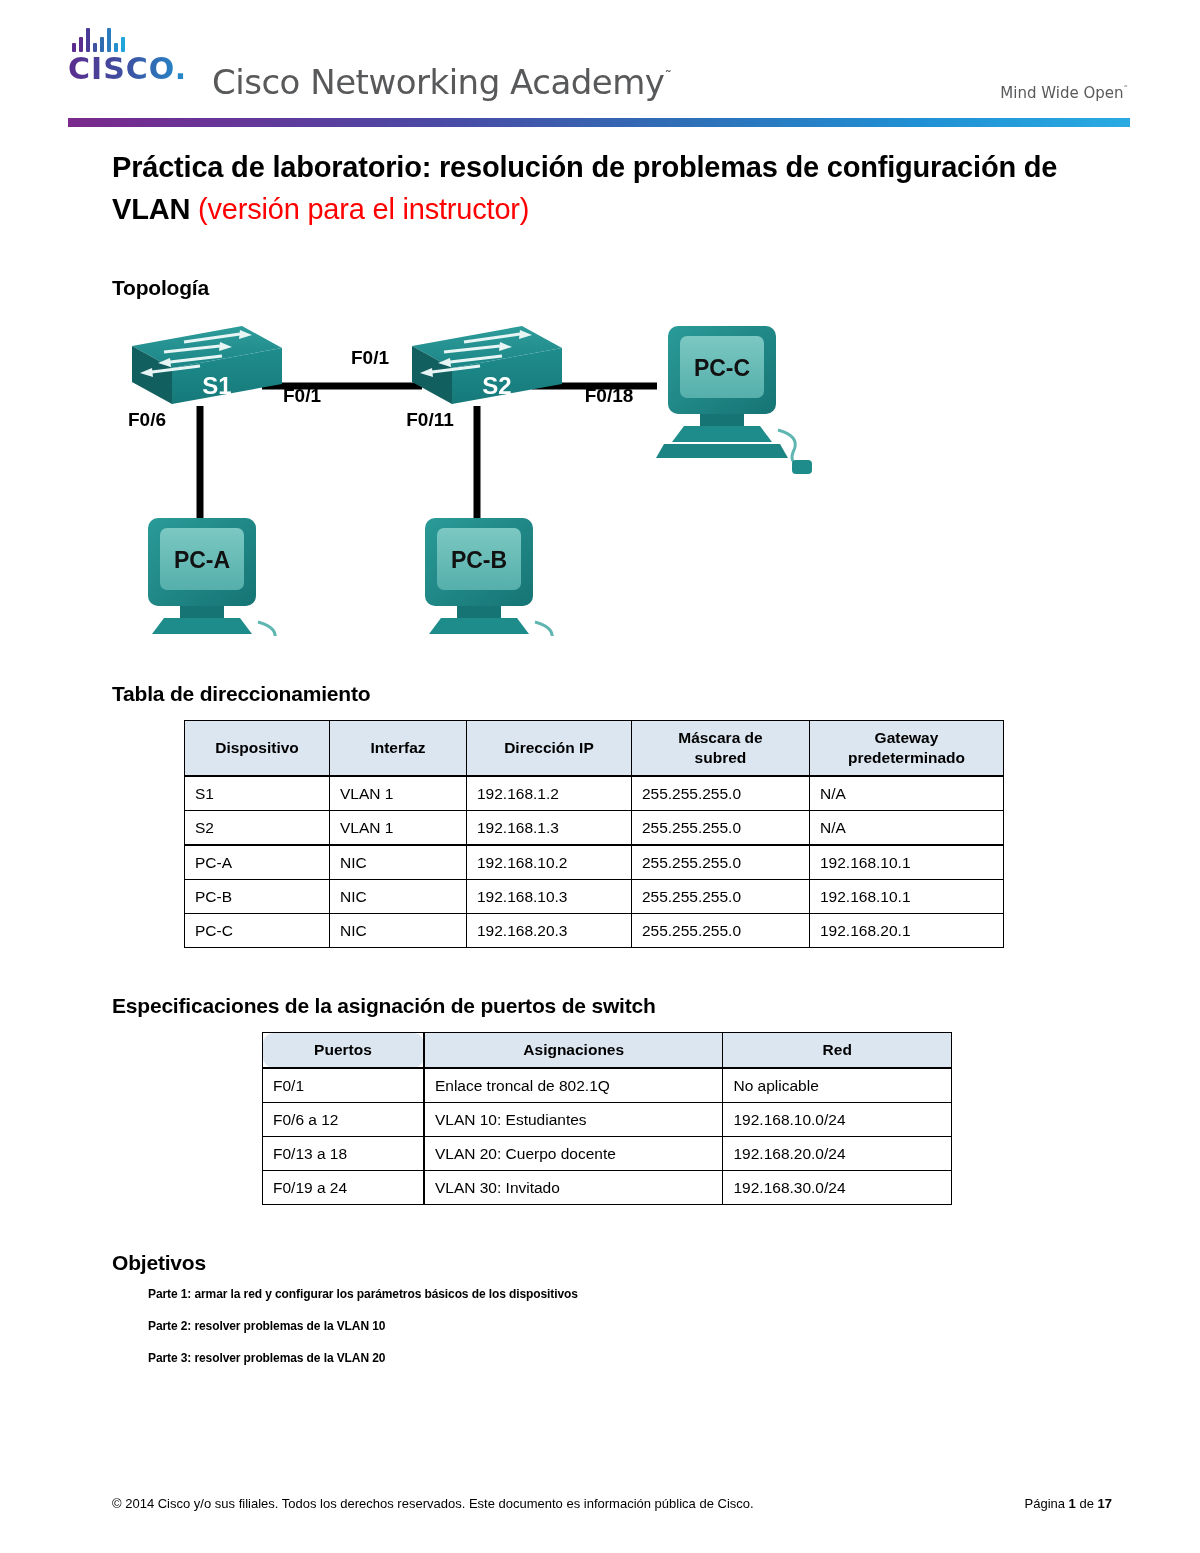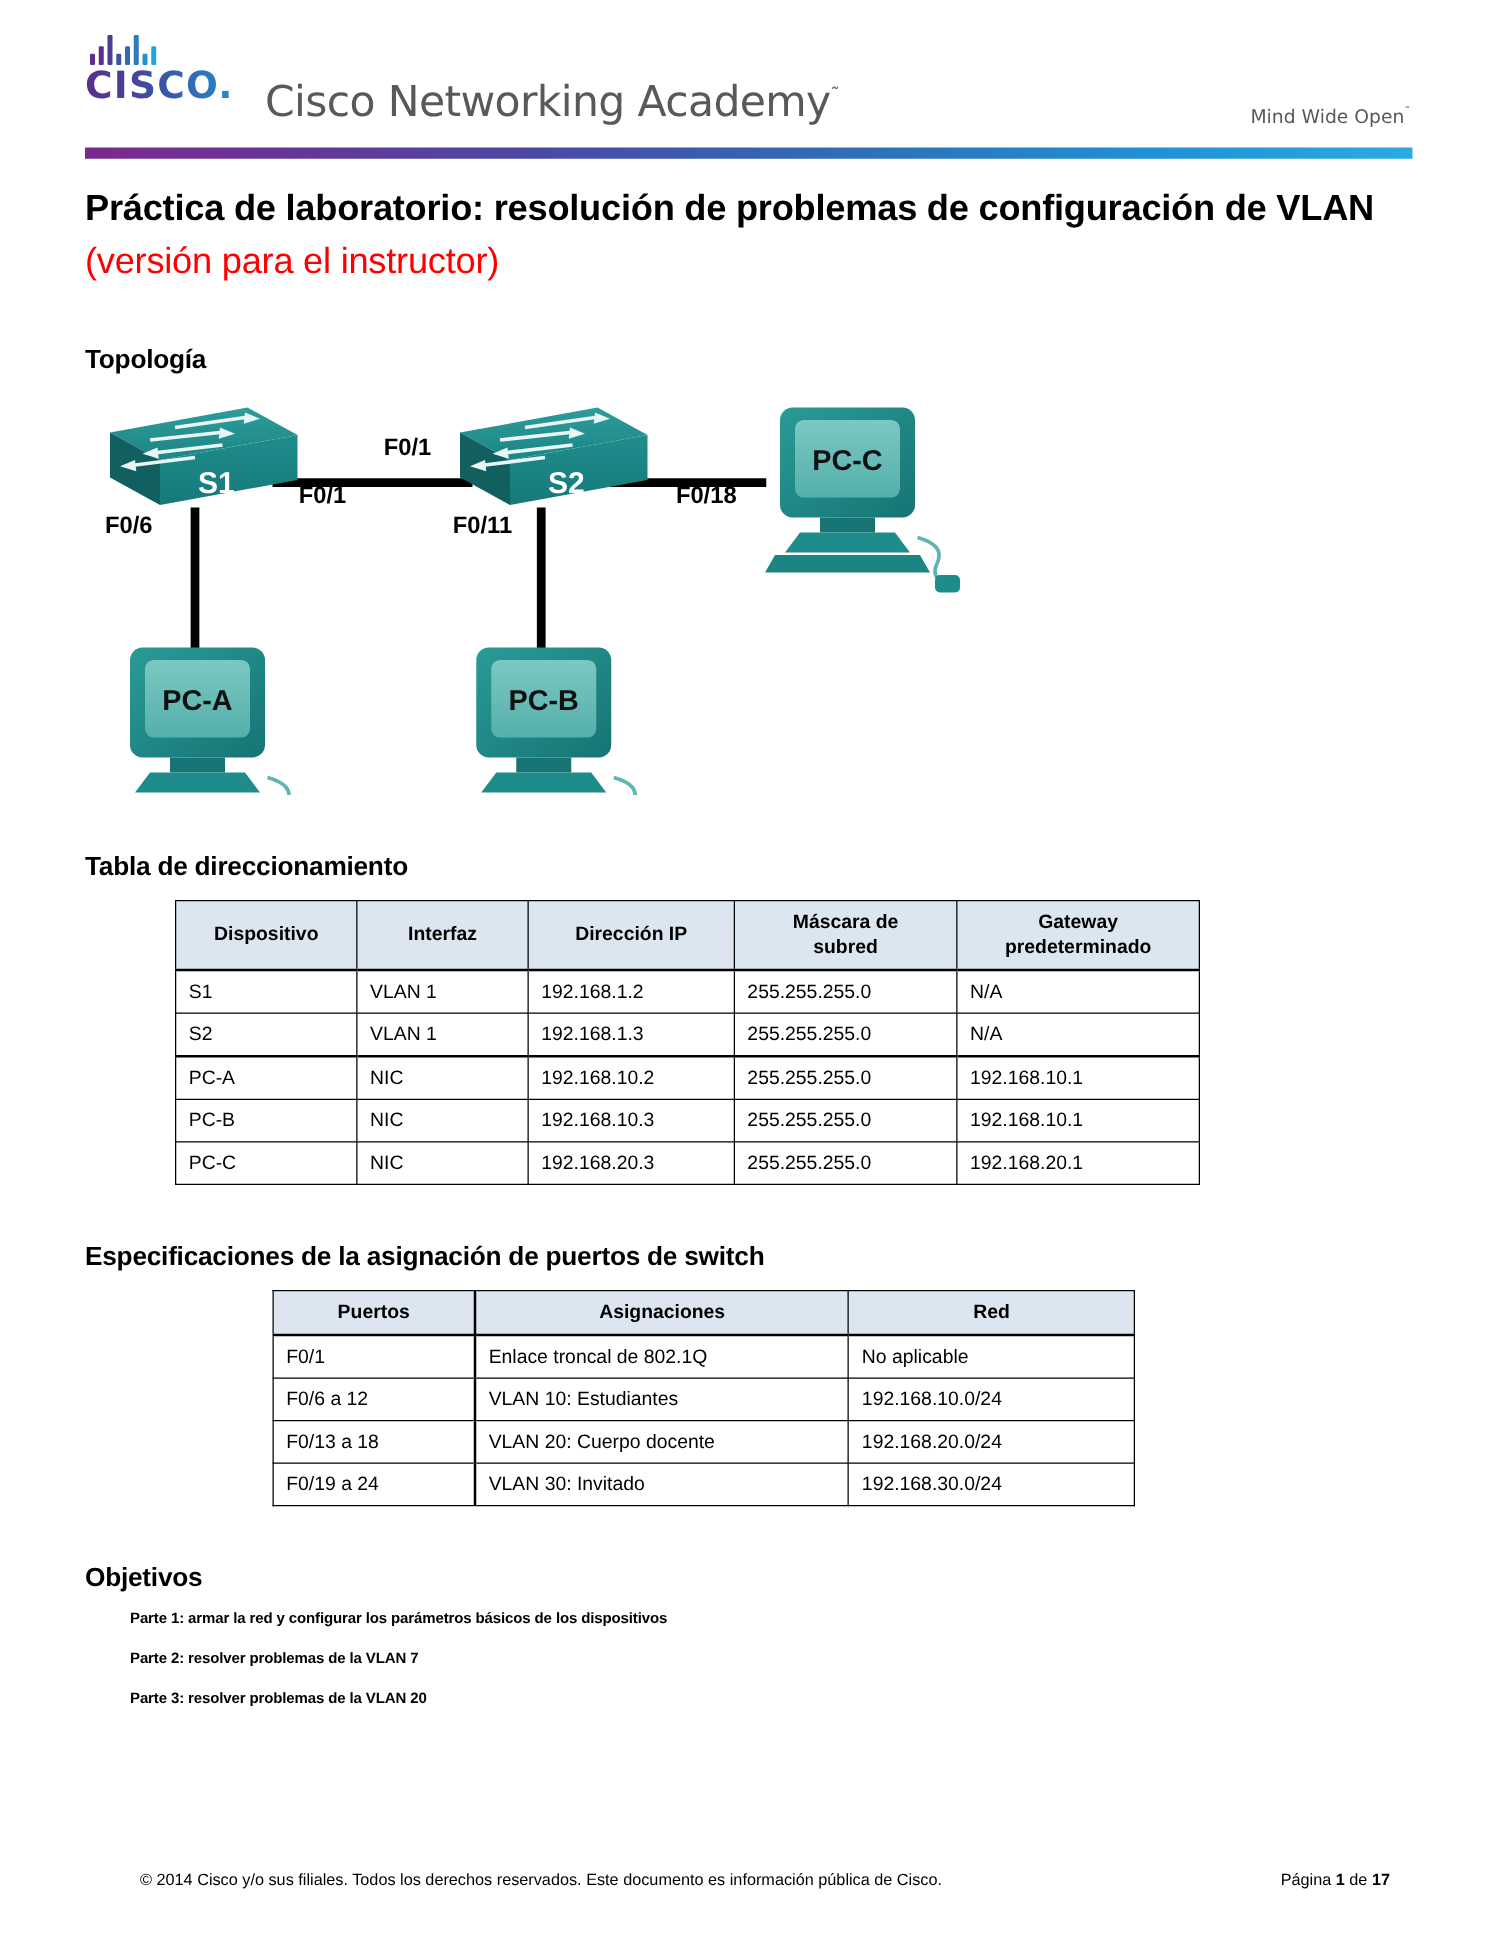--- a/index.html
+++ b/index.html
@@ -88,21 +88,21 @@
     position: absolute;
     left: 68px;
     top: 118px;
     width: 1062px;
     height: 9px;
     background: linear-gradient(90deg, #7A2A8C 0%, #6B3296 12%, #4A4AA5 35%, #2E6FB7 58%, #2090D4 80%, #29ABE2 100%);
   }
 
   
   .content {
-    padding: 0 100px 0 68px;
+    padding: 0 100px 0 112px;
   }
 
   h1.doc-title {
     font-family: "Liberation Sans", sans-serif;
     font-size: 29px;
     font-weight: bold;
     line-height: 42px;
     margin: 14px 0 0 0;
     letter-spacing: -0.2px;
   }
@@ -158,21 +158,21 @@
   table.addressing { width: 820px; margin-left: 72px; }
   table.addressing th.c1 { width: 140px; }
   table.addressing th.c2 { width: 140px; }
   table.addressing th.c3 { width: 165px; }
   table.addressing th.c4 { width: 180px; }
   table.addressing th.c5 { width: 195px; }
   table.addressing tr.thick-below td { border-bottom: 2px solid #000; }
   table.addressing thead th { border-bottom: 2px solid #000; }
 
   table.ports { width: 690px; margin-left: 150px; }
-  table.ports th.p1 { width: 155px; }
+  table.ports th.p1 { width: 155px; border-radius: 11px; }
   table.ports th.p2 { width: 310px; }
   table.ports th.p3 { width: 225px; }
   table.ports thead th { border-bottom: 2px solid #000; }
   table.ports th.p1, table.ports td.p1 { border-right: 2px solid #000; }
 
   
   .objetivos-list {
     margin: 12px 0 0 0;
     padding: 0;
     list-style: none;
@@ -411,21 +411,21 @@
         <td class="p1">F0/19 a 24</td>
         <td>VLAN 30: Invitado</td>
         <td>192.168.30.0/24</td>
       </tr>
     </tbody>
   </table>
 
   <h2 class="section">Objetivos</h2>
   <ul class="objetivos-list">
     <li>Parte 1: armar la red y configurar los parámetros básicos de los dispositivos</li>
-    <li>Parte 2: resolver problemas de la VLAN 7</li>
+    <li>Parte 2: resolver problemas de la VLAN 10</li>
     <li>Parte 3: resolver problemas de la VLAN 20</li>
   </ul>
 
 </div>
 
 <div class="footer">
   <div>© 2014 Cisco y/o sus filiales. Todos los derechos reservados. Este documento es información pública de Cisco.</div>
   <div class="page-num"><span>Página </span><b>1</b><span> de </span><b>17</b></div>
 </div>
 

